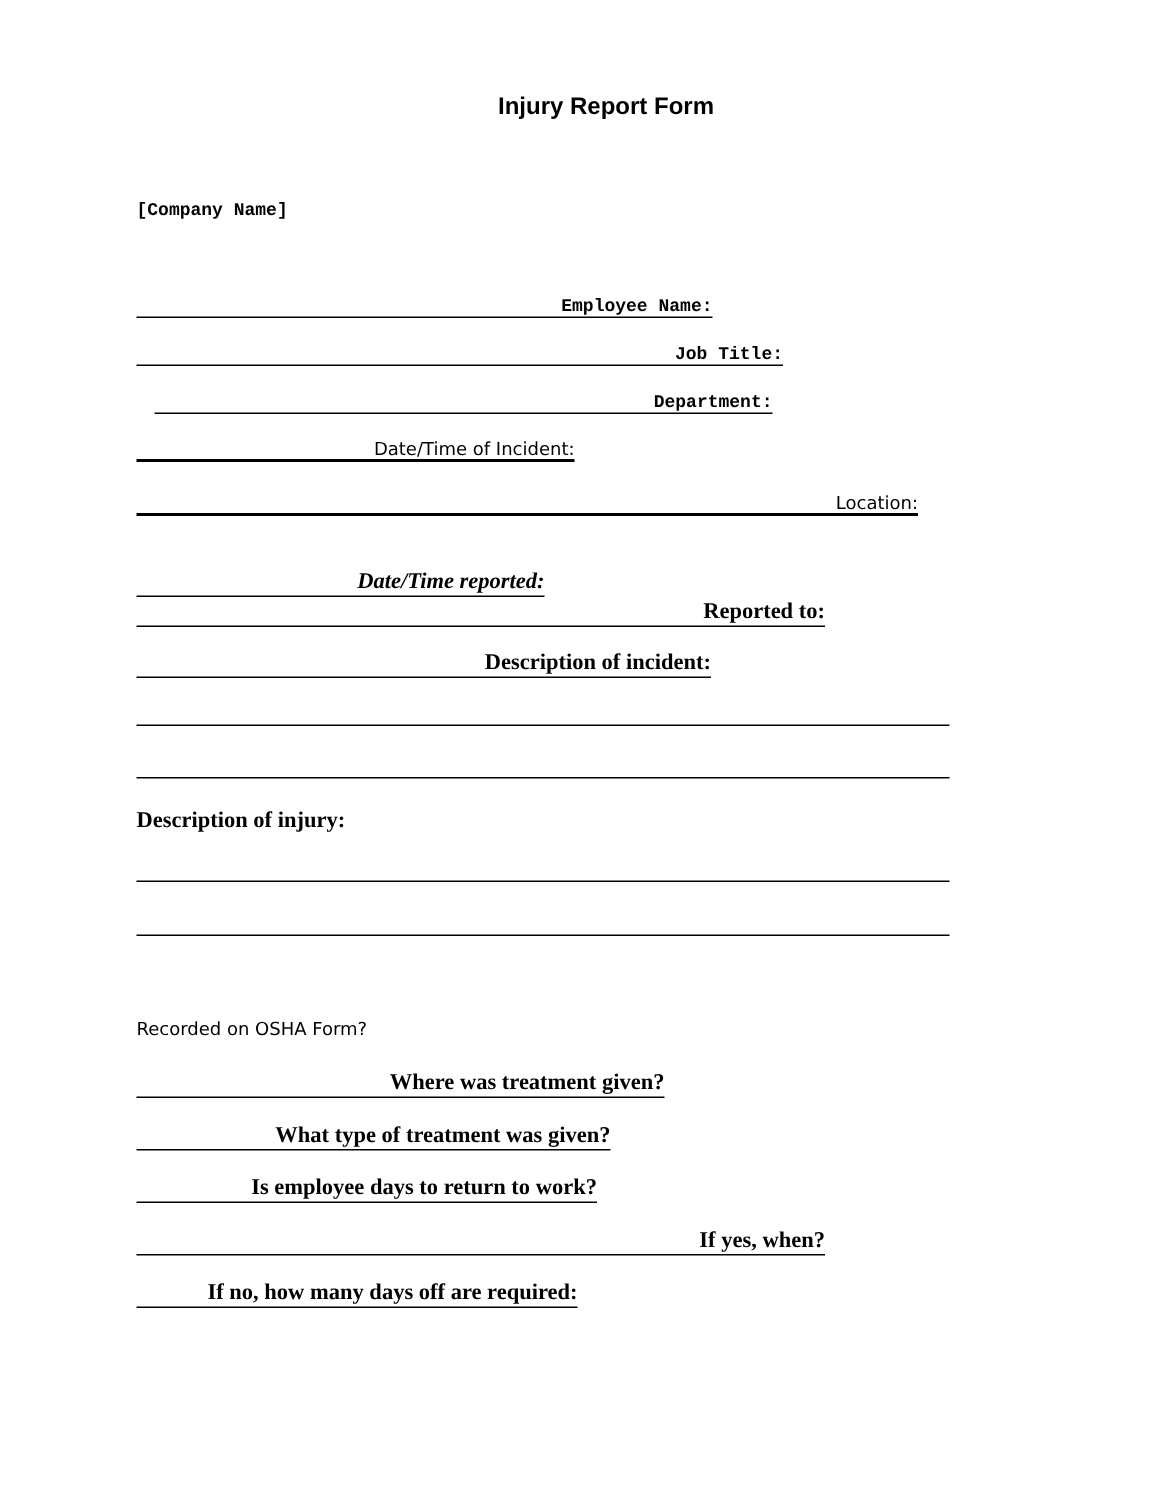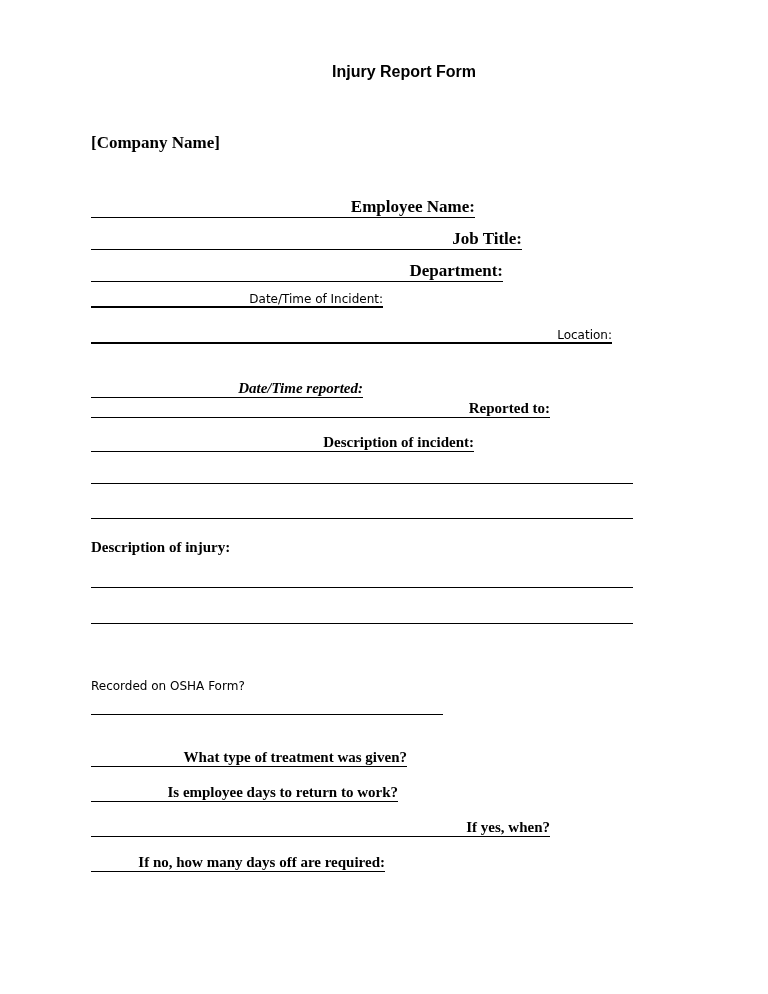--- a/index.html
+++ b/index.html
@@ -1,19 +1,19 @@
 <!DOCTYPE html>
 <html><head>
 <meta charset="utf-8">
 <style>
   html, body { margin: 0; padding: 0; background: #ffffff; }
   body { width: 768px; height: 994px; position: relative; overflow: hidden; color: #000; }
   .abs { position: absolute; white-space: nowrap; }
   .title { font-family: "Liberation Sans", sans-serif; font-weight: bold; font-size: 16px; left: 0; width: 768px; text-align: center; top: 63px; padding-left: 20px; }
-  .sans { font-family: Liberation Serif, serif; font-weight: bold; font-size: 17px; }
+  .sans { font-family: Liberation Mono, monospace; font-weight: bold; font-size: 12px; }
   .humanist { font-family: "DejaVu Sans", sans-serif; font-size: 12px; }
   .serif { font-family: "Liberation Serif", serif; font-weight: bold; font-size: 15px; }
   .field { display: flex; align-items: flex-end; flex-direction: column; }
   .line { border-bottom: 1px solid #000; height: 0; margin-bottom: 3px; flex: none; }
   .line.thick { border-bottom-width: 2px; }
   .blank { position: absolute; border-bottom: 1px solid #000; height: 0; }
 </style>
 </head>
 <body>
 
@@ -24,21 +24,21 @@
 <div class="abs sans field" style="left:91px; top:197px;">
   <span>Employee Name:</span>
   <span class="line" style="width:384px;"></span>
 </div>
 
 <div class="abs sans field" style="left:91px; top:229px;">
   <span>Job Title:</span>
   <span class="line" style="width:431px;"></span>
 </div>
 
-<div class="abs sans field" style="left:91px; top:261px;">
+<div class="abs sans field" style="left:103px; top:261px;">
   <span>Department:</span>
   <span class="line" style="width:412px;"></span>
 </div>
 
 <div class="abs humanist field" style="left:91px; top:292px;">
   <span>Date/Time of Incident:</span>
   <span class="line thick" style="width:292px;"></span>
 </div>
 
 <div class="abs humanist field" style="left:91px; top:328px;">
@@ -65,20 +65,21 @@
 <div class="blank" style="left:91px; top:518px; width:542px;"></div>
 
 <div class="abs serif" style="left:91px; top:539px;">Description of injury:</div>
 
 <div class="blank" style="left:91px; top:587px; width:542px;"></div>
 <div class="blank" style="left:91px; top:623px; width:542px;"></div>
 
 <div class="abs humanist" style="left:91px; top:679px;">Recorded on OSHA Form?</div>
 
 <div class="abs serif field" style="left:91px; top:714px;">
+  <span>Where was treatment given?</span>
   <span class="line" style="width:352px;"></span>
 </div>
 
 <div class="abs serif field" style="left:91px; top:749px;">
   <span>What type of treatment was given?</span>
   <span class="line" style="width:316px;"></span>
 </div>
 
 <div class="abs serif field" style="left:91px; top:784px;">
   <span>Is employee days to return to work?</span>

